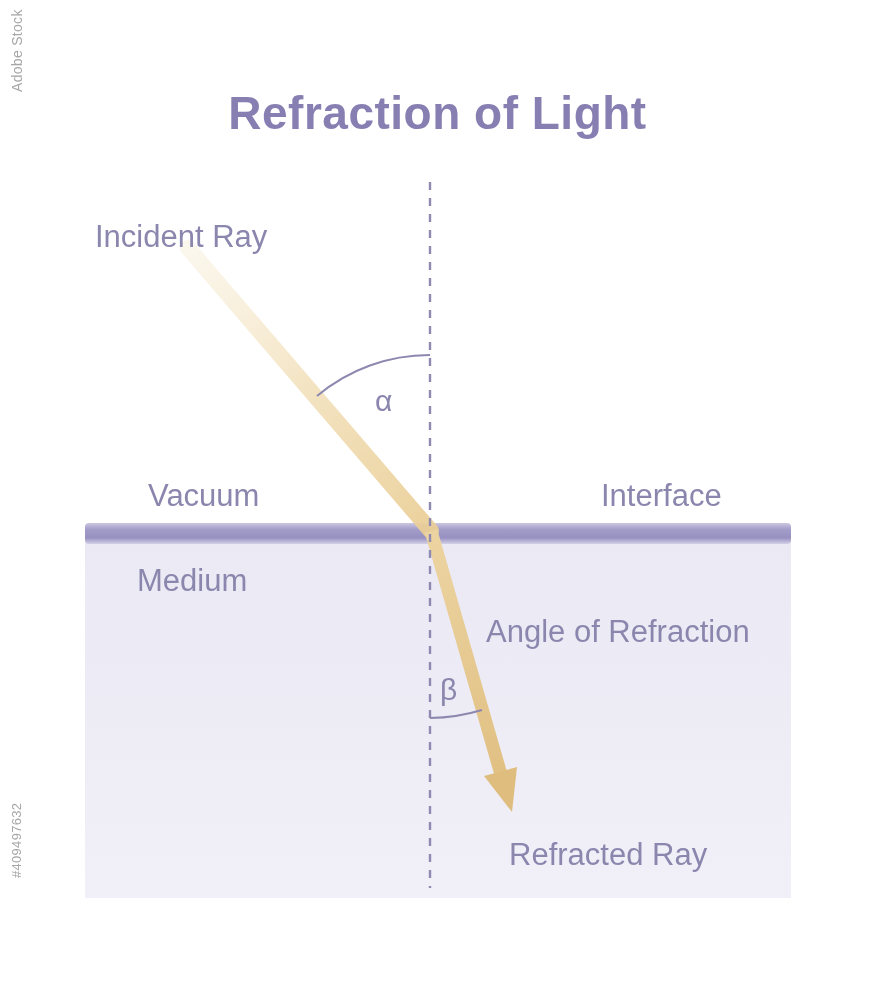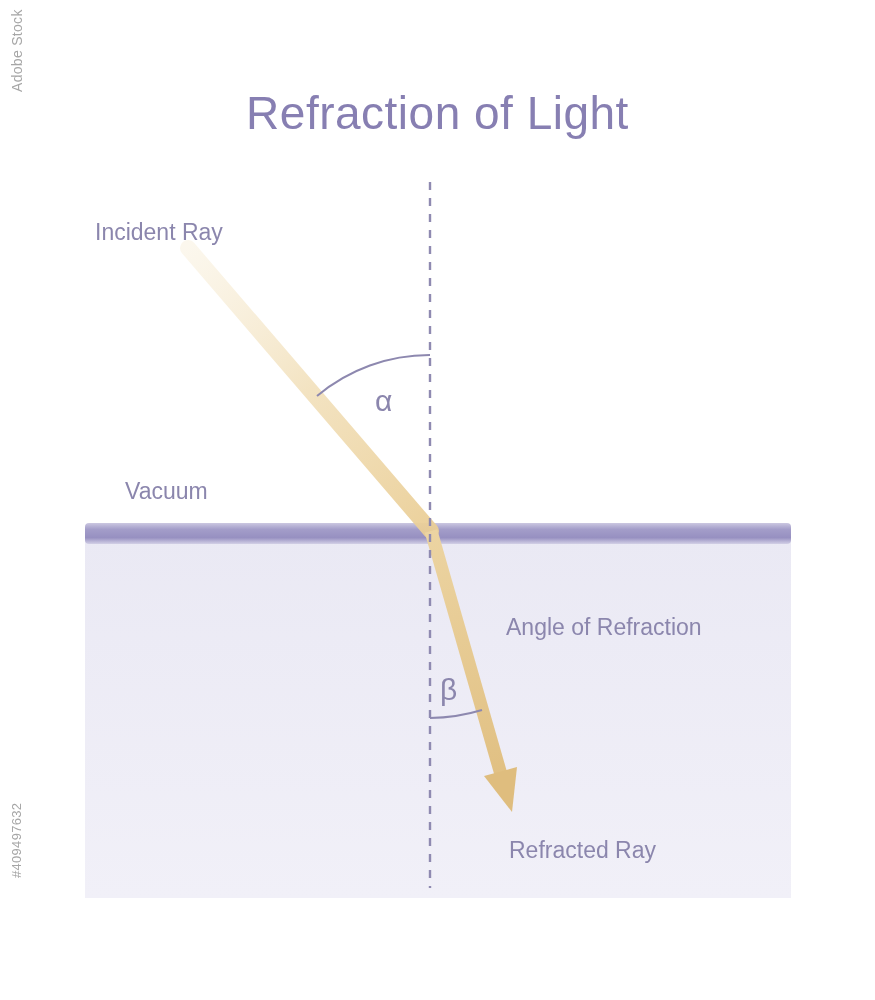--- a/index.html
+++ b/index.html
@@ -10,27 +10,27 @@
     background: #ffffff;
     overflow: hidden;
     font-family: "Liberation Sans", sans-serif;
   }
   .gfx { position: absolute; left: 0; top: 0; }
   .title {
     position: absolute;
     left: 0; right: 0; top: 86px;
     text-align: center;
     font-size: 46px;
-    font-weight: 400;
+    font-weight: 700;
     letter-spacing: 0.5px;
     color: #877fb2;
   }
   .lbl {
     position: absolute;
-    font-size: 23px;
+    font-size: 31px;
     color: #8b86ad;
     white-space: nowrap;
   }
   .greek { font-size: 30px; }
   .wm {
     position: absolute;
     transform-origin: 0 0;
     transform: rotate(-90deg);
     font-size: 14px;
     letter-spacing: 0.3px;
@@ -81,21 +81,23 @@
 
     <path d="M 317 396 A 175 175 0 0 1 430 355" fill="none" stroke="#8d88af" stroke-width="2"></path>
 
     <path d="M 430 718 A 185 185 0 0 0 482 710" fill="none" stroke="#8d88af" stroke-width="2"></path>
   </svg>
 
   <div class="title">Refraction of Light</div>
 
   <div class="lbl" style="left:95px;  top:219px">Incident Ray</div>
   <div class="lbl greek" style="left:375px; top:384px">α</div>
-  <div class="lbl" style="left:125px; top:478px">Vacuum</div>
-  <div class="lbl" style="left:506px; top:614px">Angle of Refraction</div>
+  <div class="lbl" style="left:148px; top:478px">Vacuum</div>
+  <div class="lbl" style="left:601px; top:478px">Interface</div>
+  <div class="lbl" style="left:137px; top:563px">Medium</div>
+  <div class="lbl" style="left:486px; top:614px">Angle of Refraction</div>
   <div class="lbl greek" style="left:440px; top:673px">β</div>
   <div class="lbl" style="left:509px; top:837px">Refracted Ray</div>
 
   <div class="wm" style="left:9px; top:92px">Adobe Stock</div>
   <div class="wm wm-id" style="left:9px; top:878px">#409497632</div>
 
 </div>
 
 </body></html>

